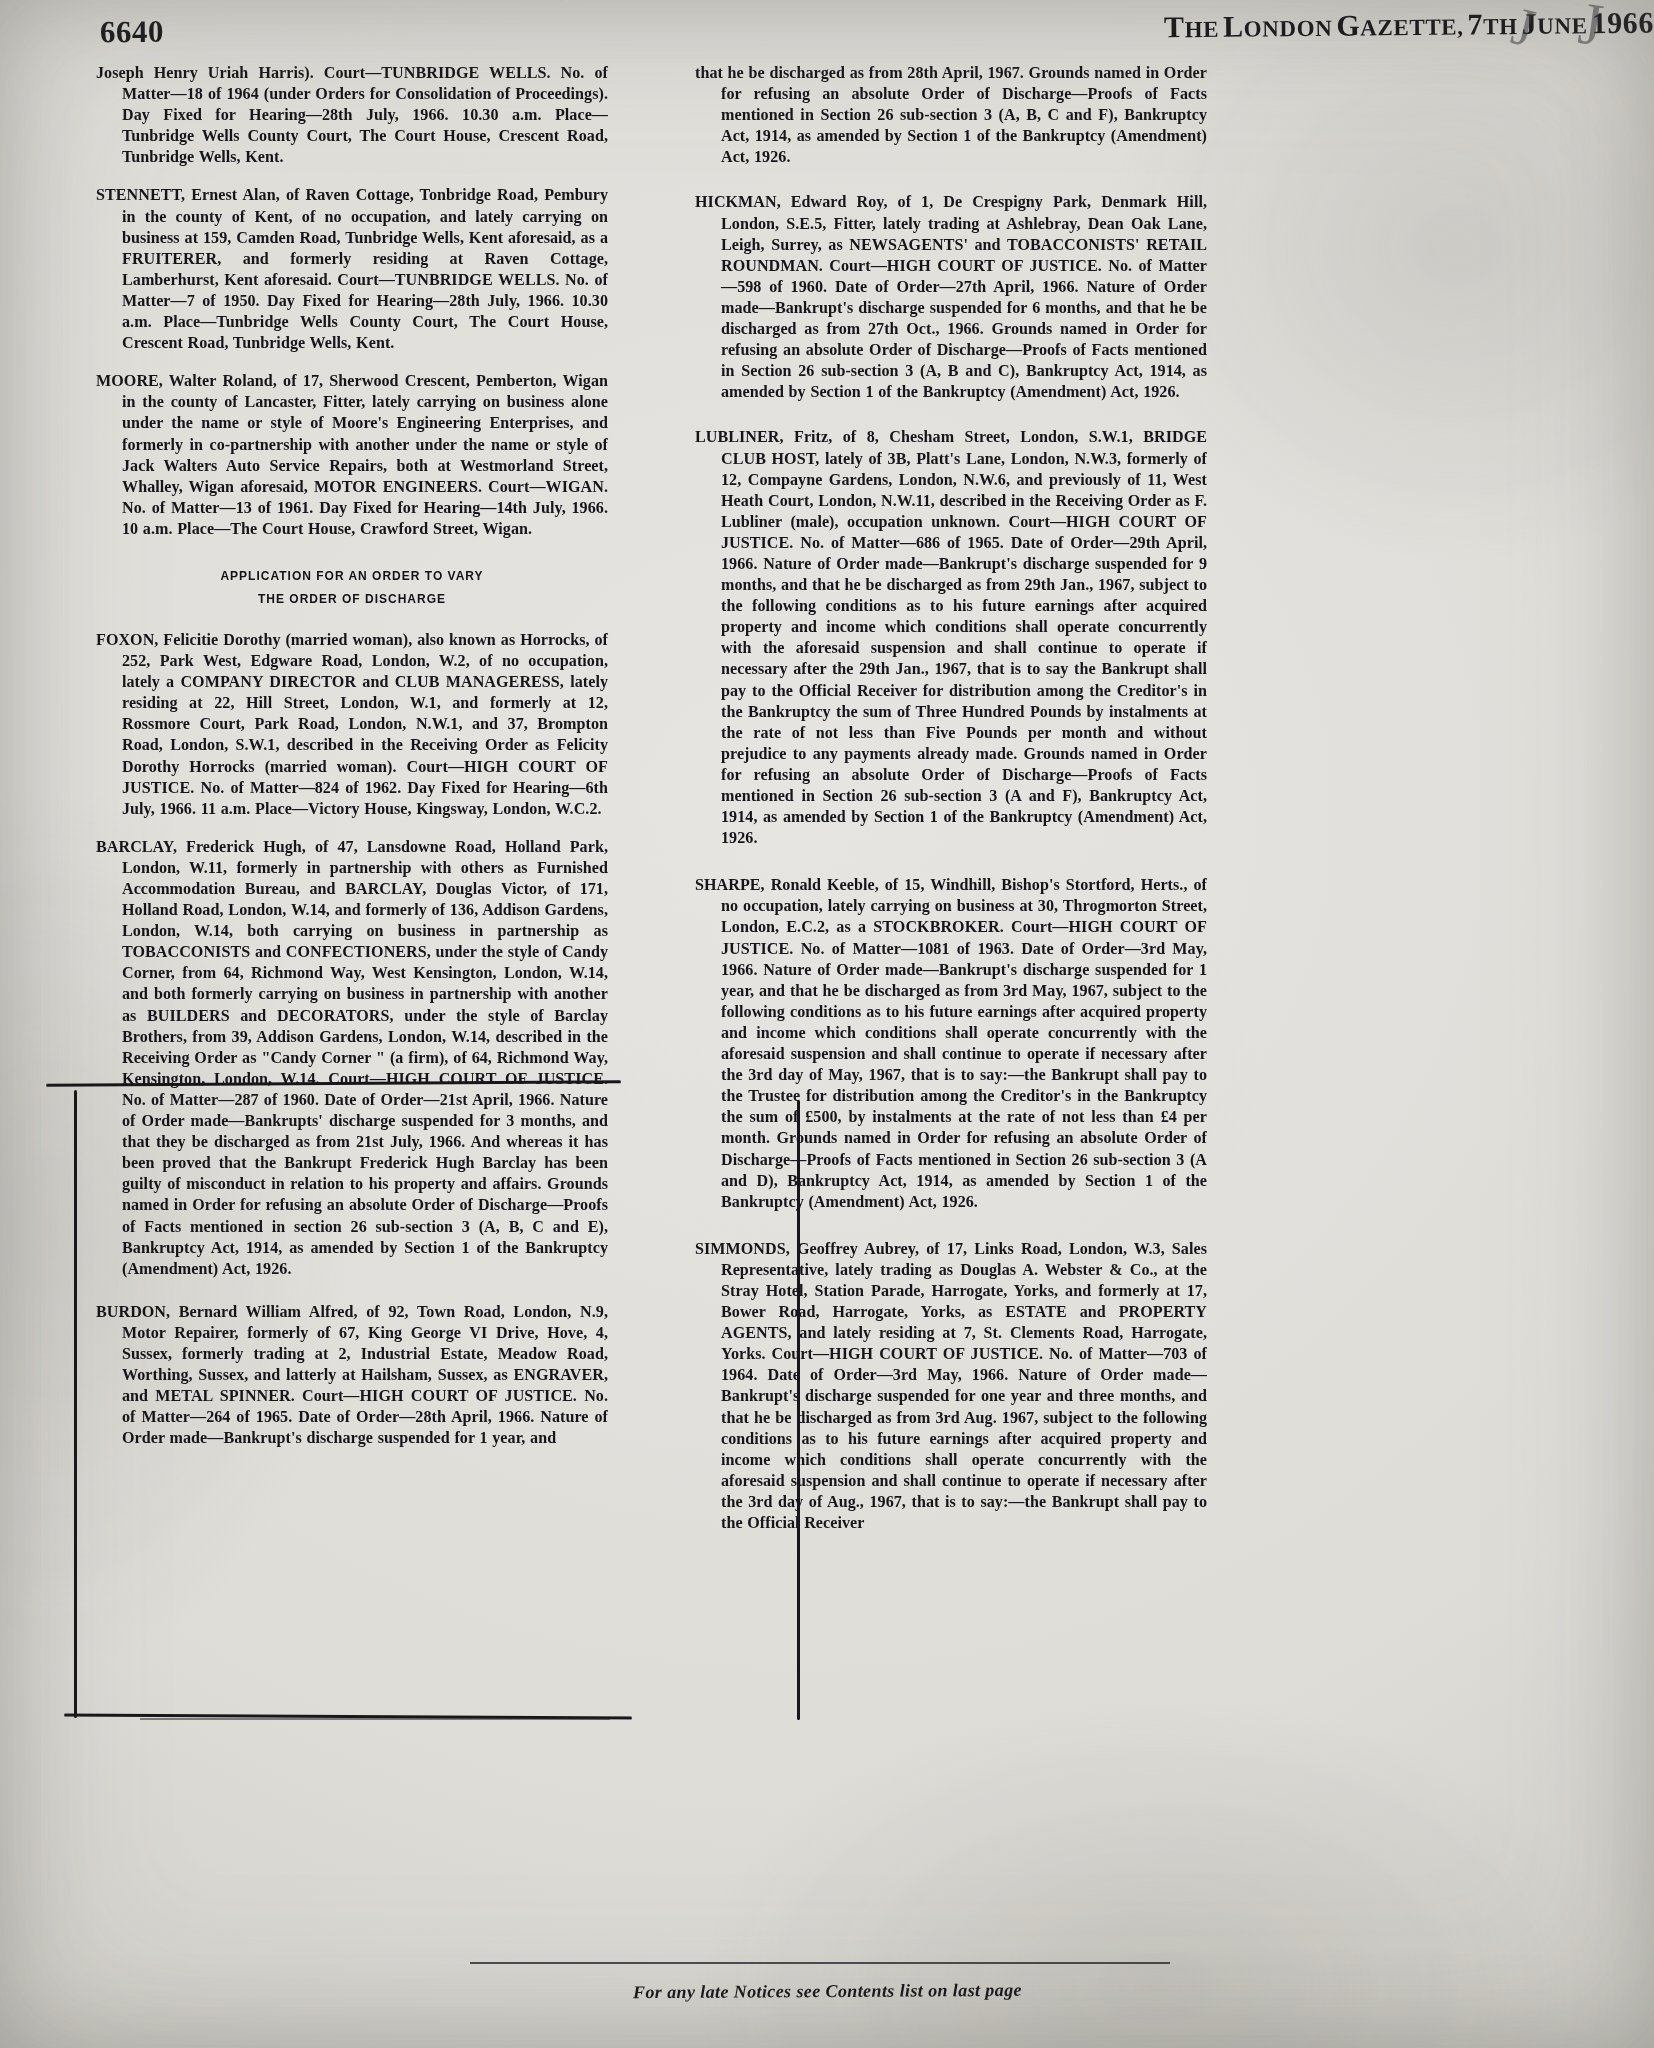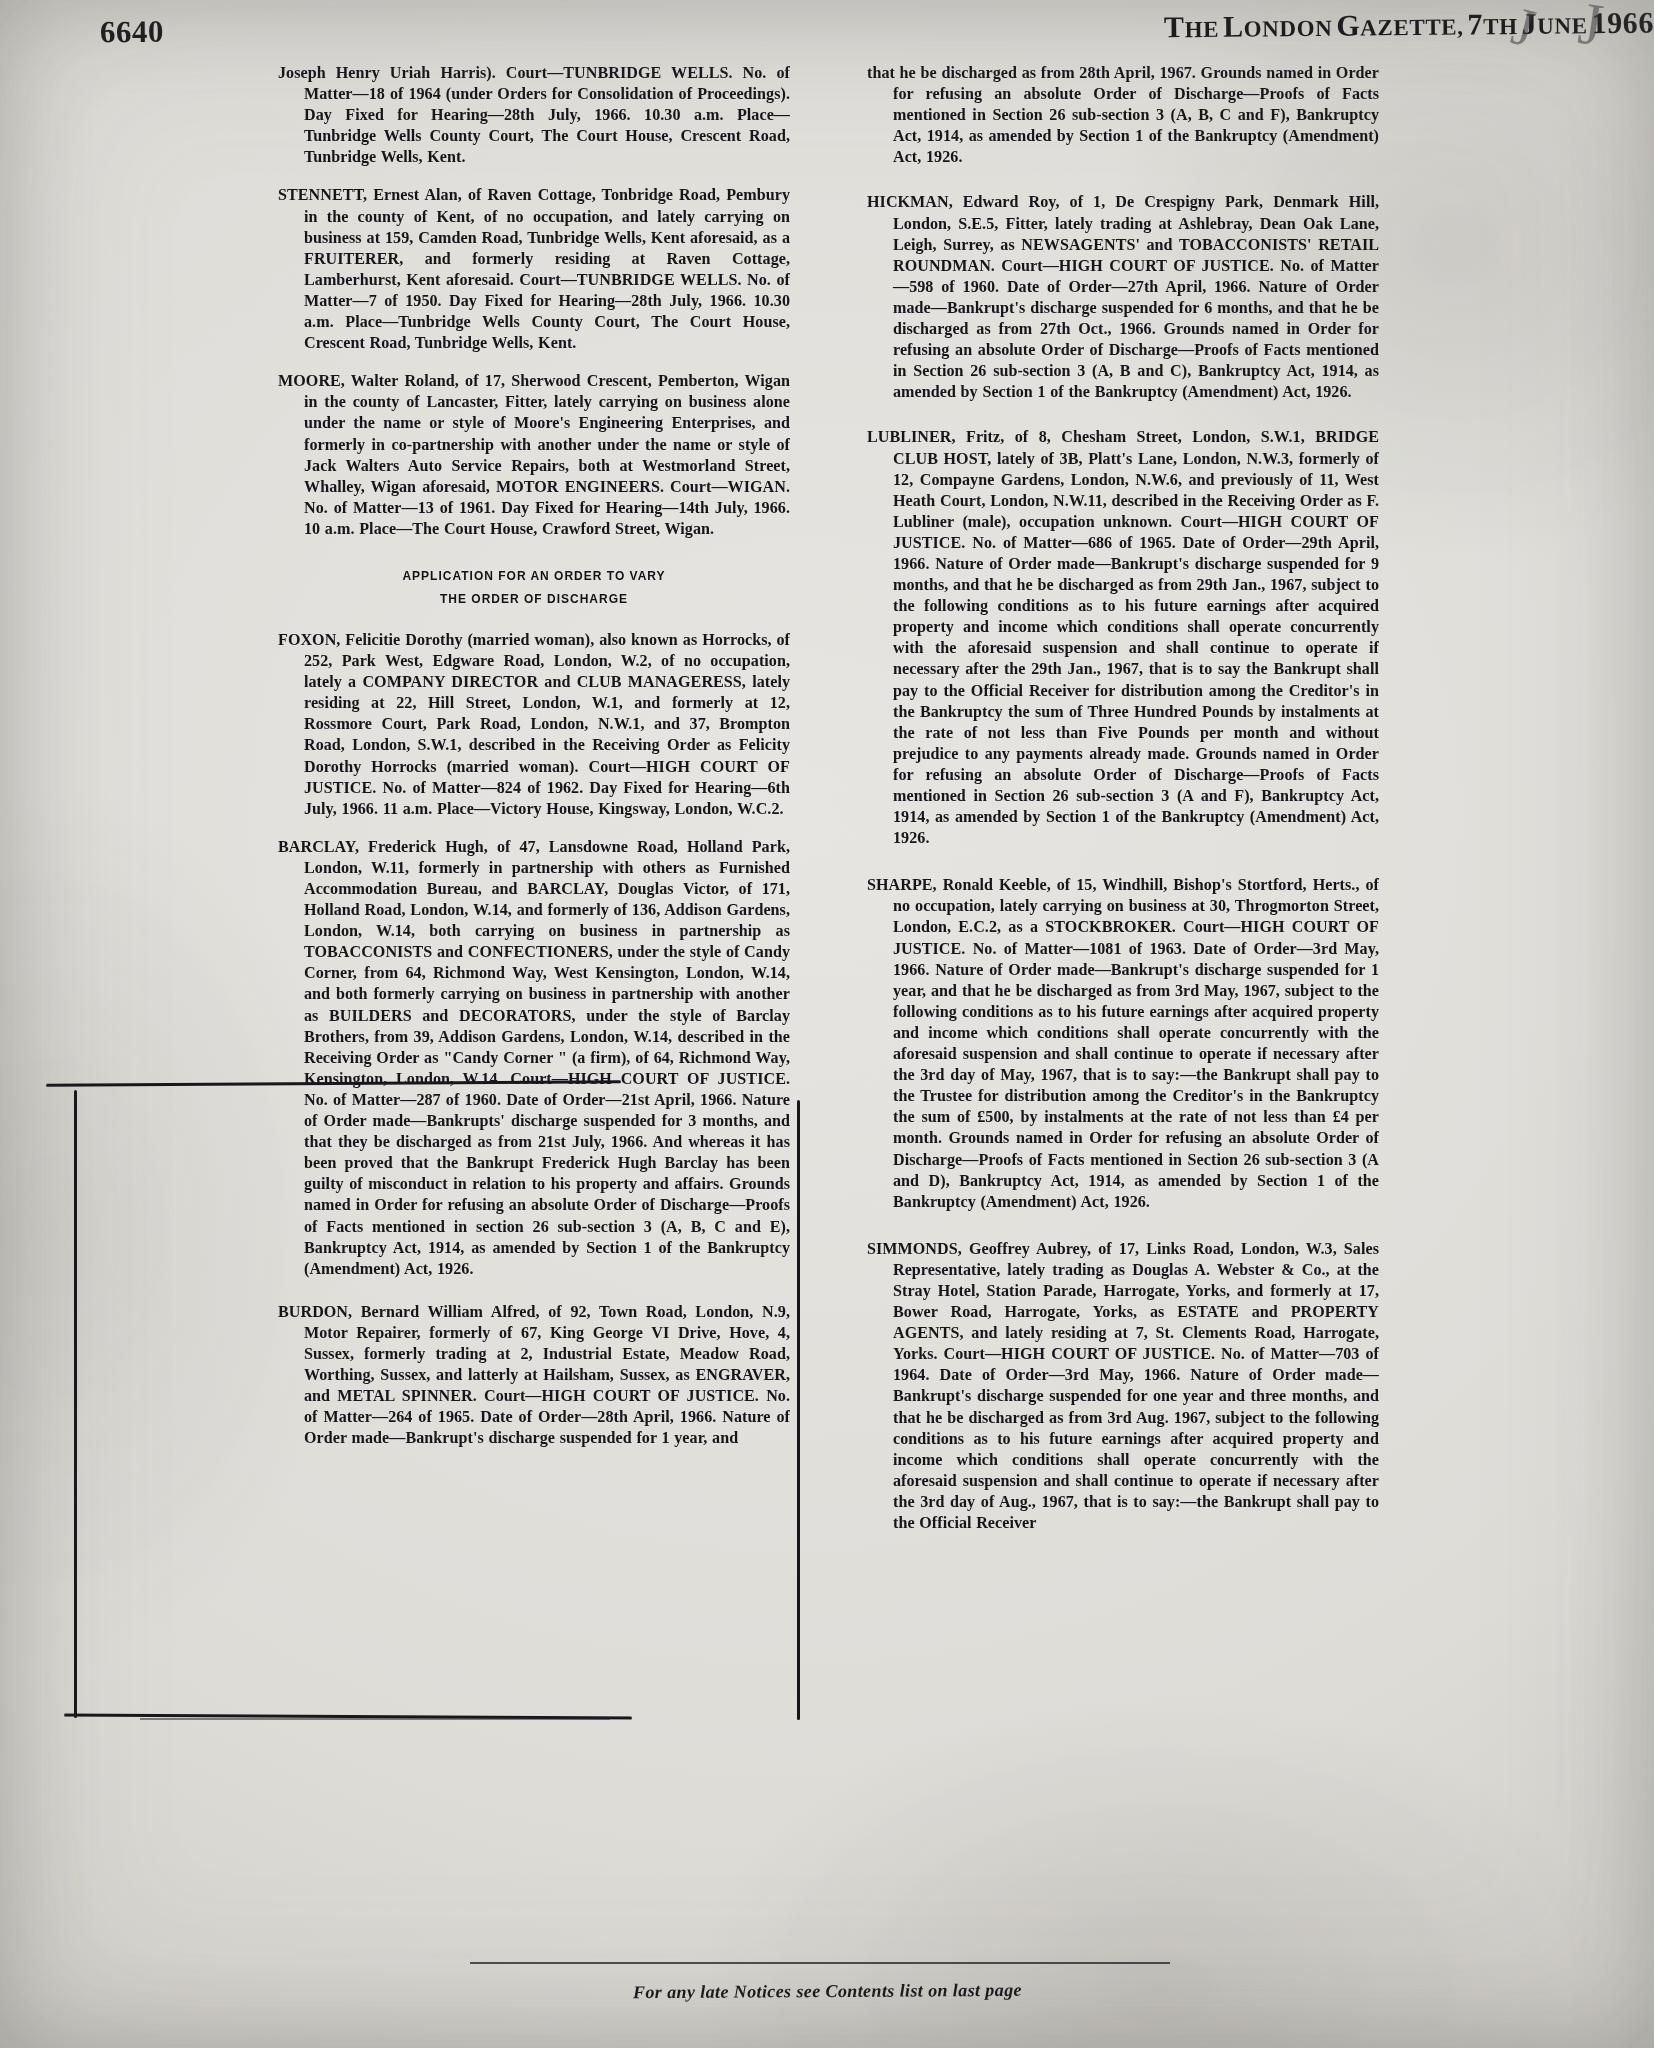--- a/index.html
+++ b/index.html
@@ -82,27 +82,26 @@
 
   
   #body-cols {
     position: absolute;
     left: 96px;
     top: 62px;
     width: 1465px;
     height: 1880px;
     display: flex;
     gap: 53px;
-    justify-content: center;
   }
   .col {
     width: 512px;
     position: relative;
   }
-  .col.right { margin-left: 24px; }
+  .col.right { margin-left: 34px; }
 
   
   .notice {
     font-family: "Liberation Serif", serif;
     font-size: 16.1px;
     line-height: 21.1px;
     color: #161519;
     text-align: justify;
     text-align-last: left;
     margin: 0 0 17px 0;

